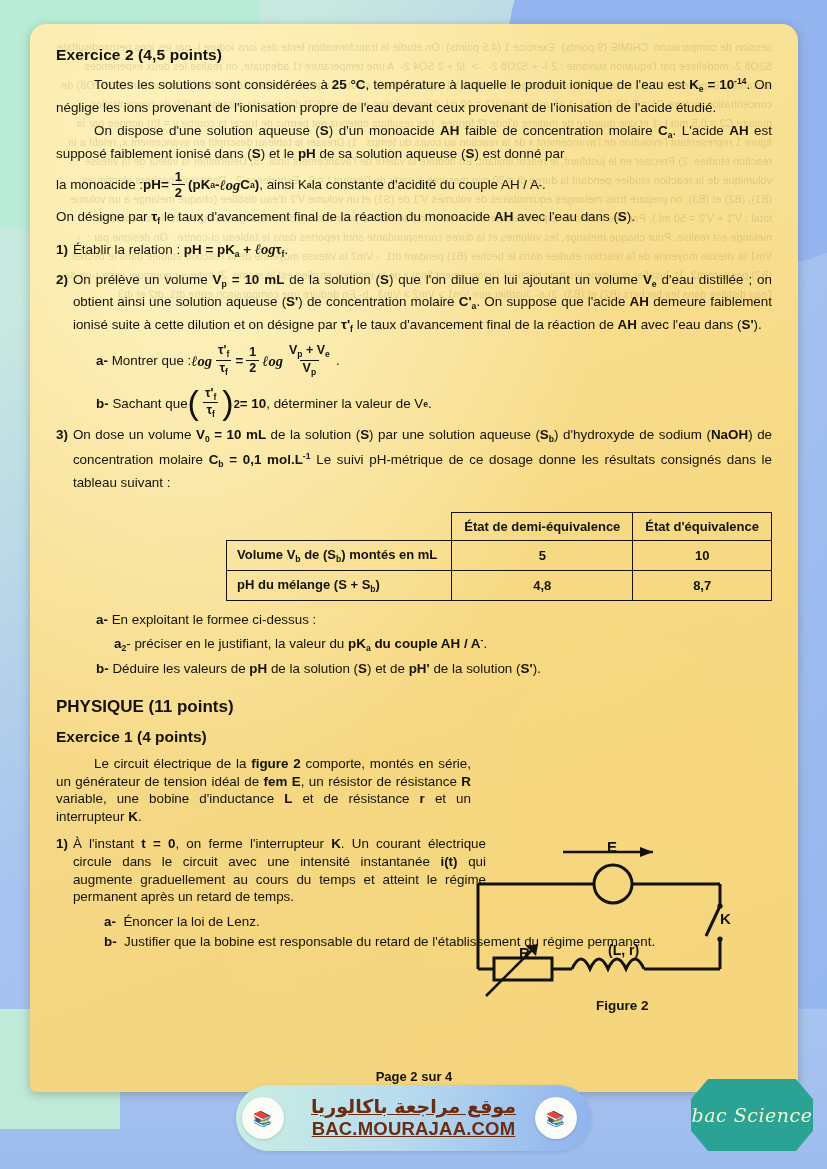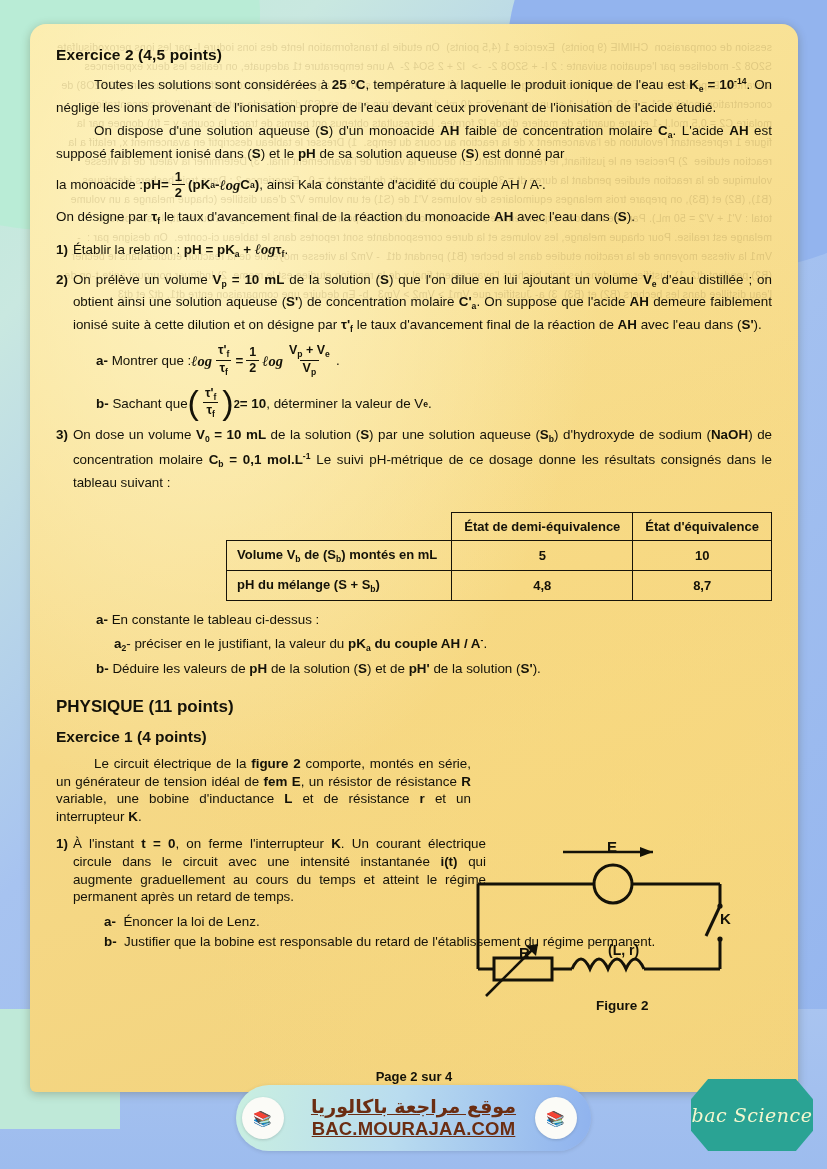--- a/index.html
+++ b/index.html
@@ -260,21 +260,21 @@
         </tr>
         <tr>
           <td class="rowhead"><span>pH du mélange (S + S</span><sub>b</sub><span>)</span></td>
           <td>4,8</td>
           <td>8,7</td>
         </tr>
       </tbody>
         </table>
     </div>
 
-    <div class="sub-q"><span class="lbl">a-</span> <span>En constante le tableau ci-dessus :</span></div>
+    <div class="sub-q"><span class="lbl">a-</span> <span>En exploitant le formee ci-dessus :</span></div>
     <div class="sub-q deep"><span class="lbl">a</span><sub>2</sub><span>- préciser en le justifiant, la valeur du </span><span class="b">pK</span><sub>a</sub><span class="b"> du couple AH / A</span><sup>-</sup><span>.</span></div>
     <div class="sub-q"><span class="lbl">b-</span> <span>Déduire les valeurs de </span><span class="b">pH</span><span> de la solution (</span><span class="b">S</span><span>) et de </span><span class="b">pH'</span><span> de la solution (</span><span class="b">S'</span><span>).</span></div>
 
     <h2 class="sec-title">PHYSIQUE (11 points)</h2>
     <h2 class="sub-title">Exercice 1 (4 points)</h2>
 
     <p class="para indent" style="width:415px;"><span>Le circuit électrique de la </span><span class="b">figure 2</span><span> comporte, montés en série, un générateur de tension idéal de </span><span class="b">fem E</span><span>, un résistor de résistance </span><span class="b">R</span><span> variable, une bobine d'inductance </span><span class="b">L</span><span> et de résistance </span><span class="b">r</span><span> et un interrupteur </span><span class="b">K</span><span>.</span></p>
 
     <div class="q" style="width:430px;margin-top:10px;">
       <span class="num">1)</span>

